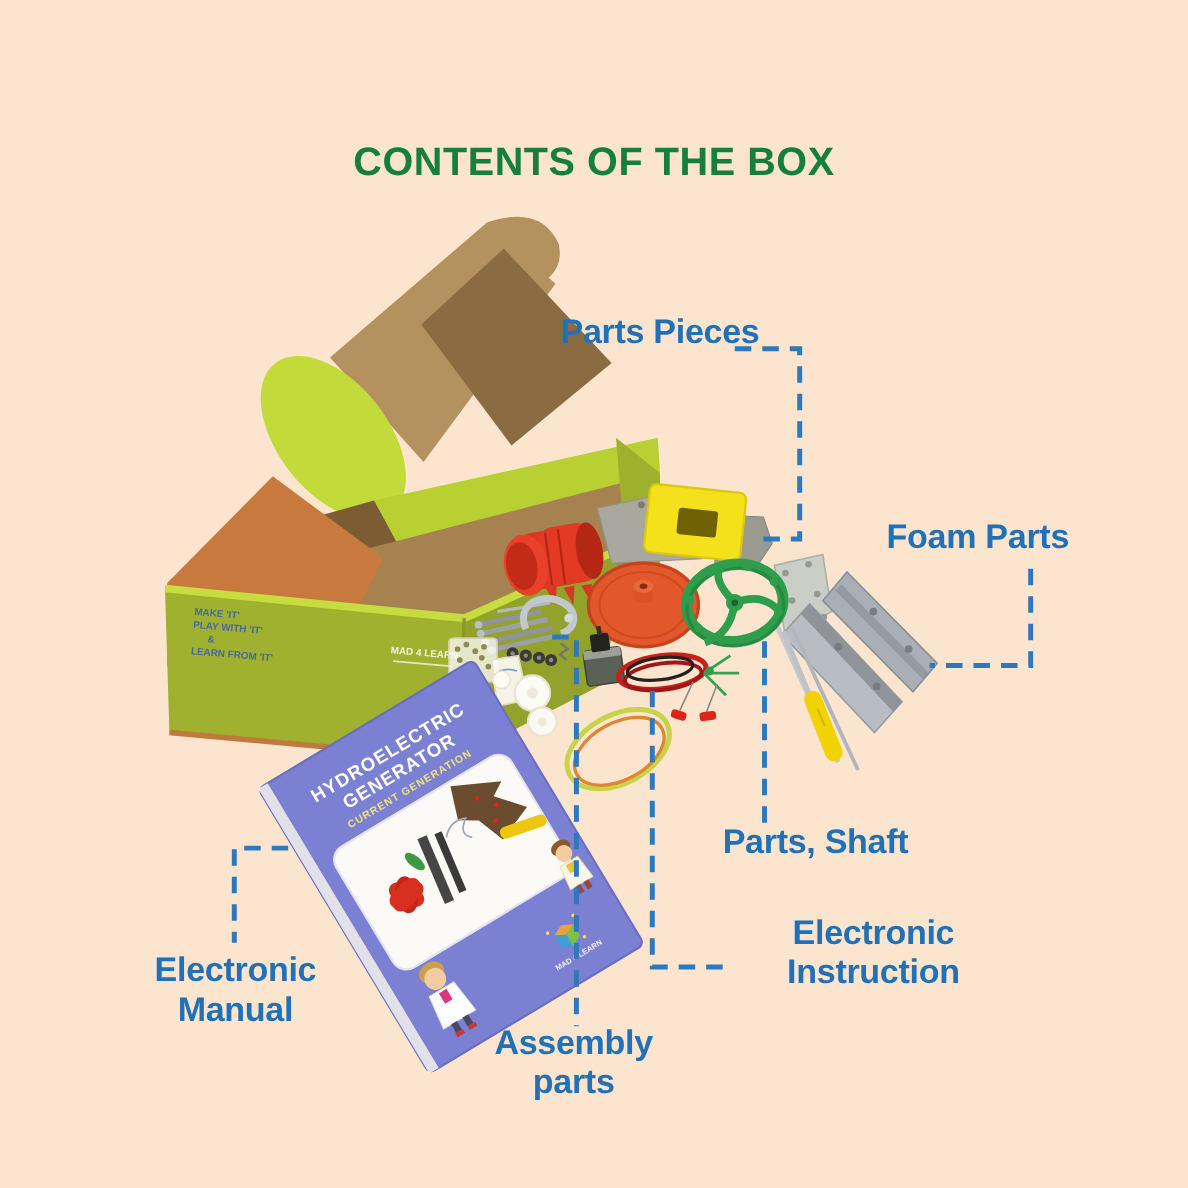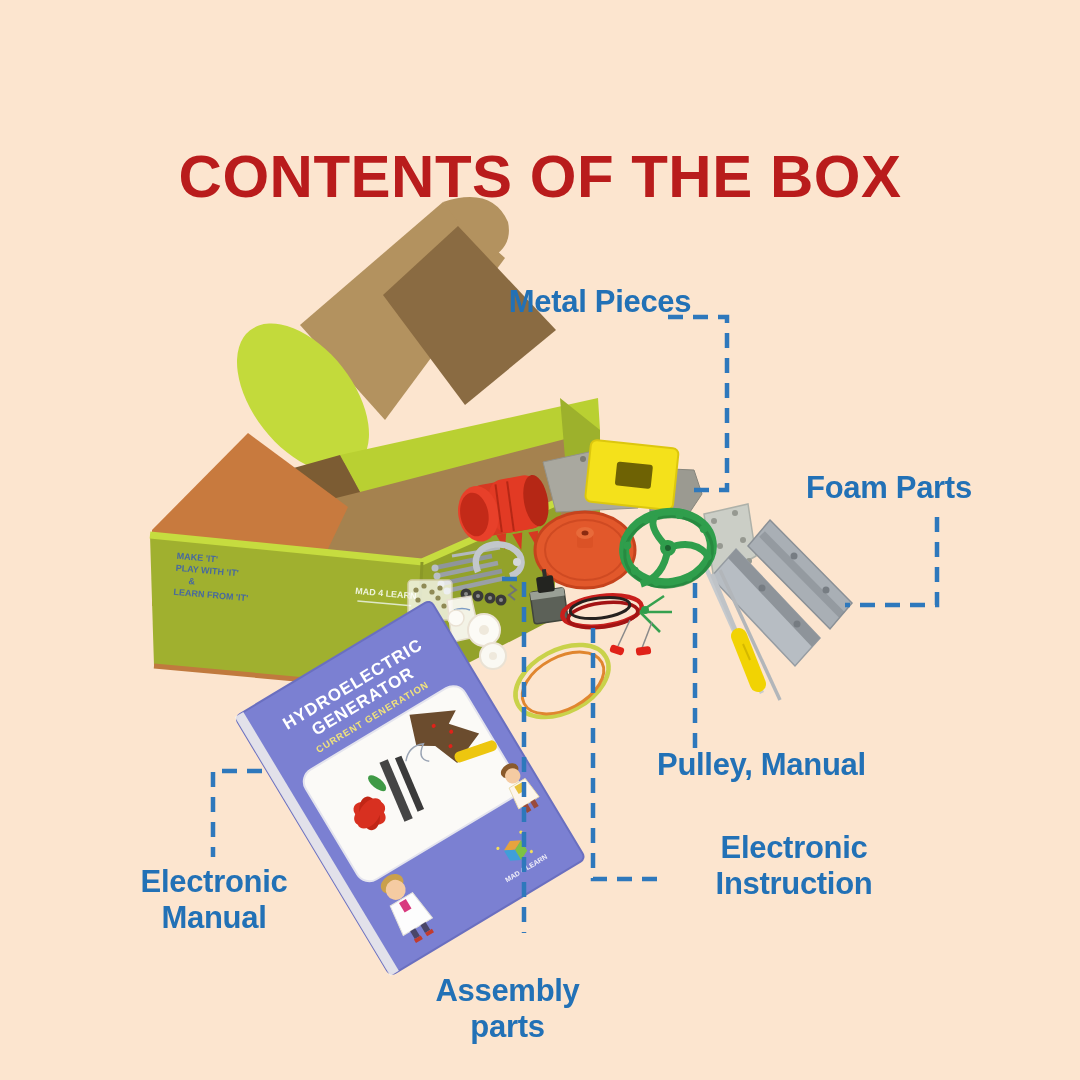--- a/index.html
+++ b/index.html
@@ -4,33 +4,33 @@
 <style>
   html,body{margin:0;padding:0;}
   body{
     width:1080px;height:1080px;overflow:hidden;position:relative;
     background:#fce5cf;
     font-family:"Liberation Sans","DejaVu Sans",sans-serif;
   }
   #stage{position:absolute;inset:0;width:1080px;height:1080px;}
   .page-title{
     position:absolute;top:102px;left:0;right:0;text-align:center;
-    font-size:60px;font-weight:700;letter-spacing:.5px;color:#b91c1c;
+    font-size:36px;font-weight:700;letter-spacing:.5px;color:#15803d;
   }
   .callout{
     position:absolute;color:#2271b6;font-weight:700;
     font-size:31px;line-height:1.16;letter-spacing:-.3px;text-align:center;
   }
   .nowrap{white-space:nowrap;}
   #lbl-foam{left:505px;top:284px;width:190px;}
   #lbl-metal{left:806px;top:470px;}
   #lbl-pulley{left:657px;top:747px;}
   #lbl-electronic{left:660px;top:830px;width:268px;}
   #lbl-manual{left:103px;top:864px;width:222px;}
-  #lbl-assembly{left:410px;top:930px;width:195px;margin-top:43px;}
+  #lbl-assembly{left:424px;top:930px;width:195px;}
 </style>
 </head>
 <body>
 
 <svg id="stage" viewBox="0 0 1080 1080" xmlns="http://www.w3.org/2000/svg">
 
   <g>
 
     <g>
       <polygon points="300,325 443,202 505,258 385,420" fill="#b3925f"></polygon>
@@ -290,18 +290,18 @@
     <polyline points="937,517 937,605 845,605"></polyline>
     <line x1="695" y1="583" x2="695" y2="749"></line>
     <polyline points="593,628 593,879 664,879"></polyline>
     <polyline points="262,771 213,771 213,857"></polyline>
     <polyline points="502,579 524,579 524,933"></polyline>
   </g>
 </svg>
 
 <h1 class="page-title">CONTENTS OF THE BOX</h1>
 
-<div class="callout" id="lbl-foam">Metal Pieces</div>
+<div class="callout" id="lbl-foam">Parts Pieces</div>
 <div class="callout nowrap" id="lbl-metal">Foam Parts</div>
-<div class="callout nowrap" id="lbl-pulley">Pulley, Manual</div>
+<div class="callout nowrap" id="lbl-pulley">Parts, Shaft</div>
 <div class="callout" id="lbl-electronic">Electronic Instruction</div>
 <div class="callout" id="lbl-manual">Electronic Manual</div>
 <div class="callout" id="lbl-assembly">Assembly parts</div>
 
 </body></html>

